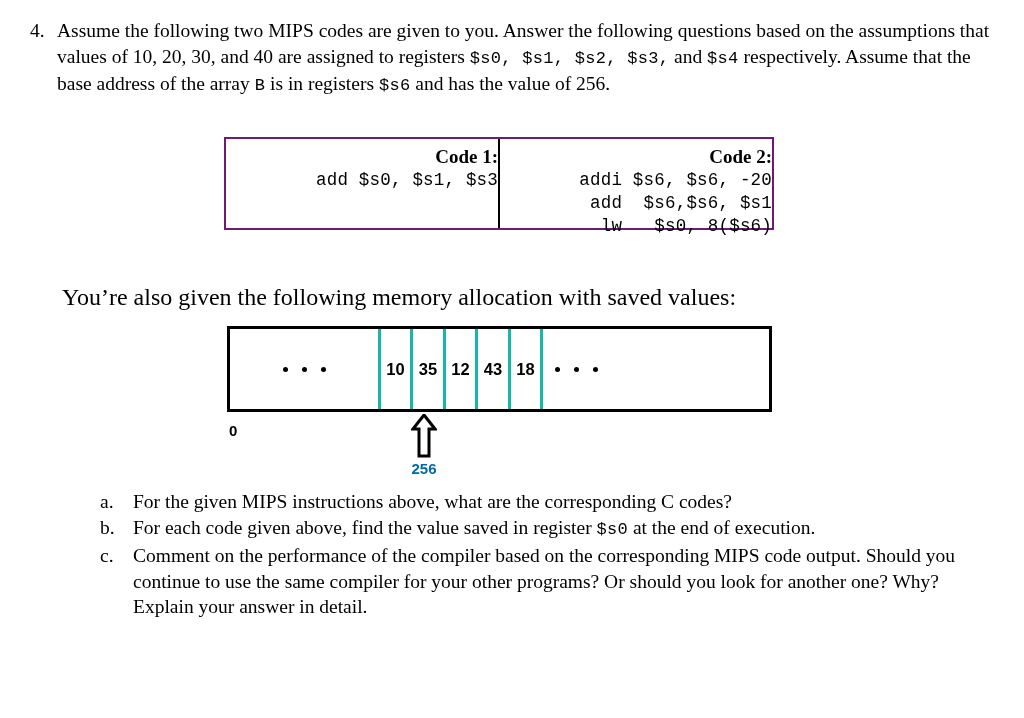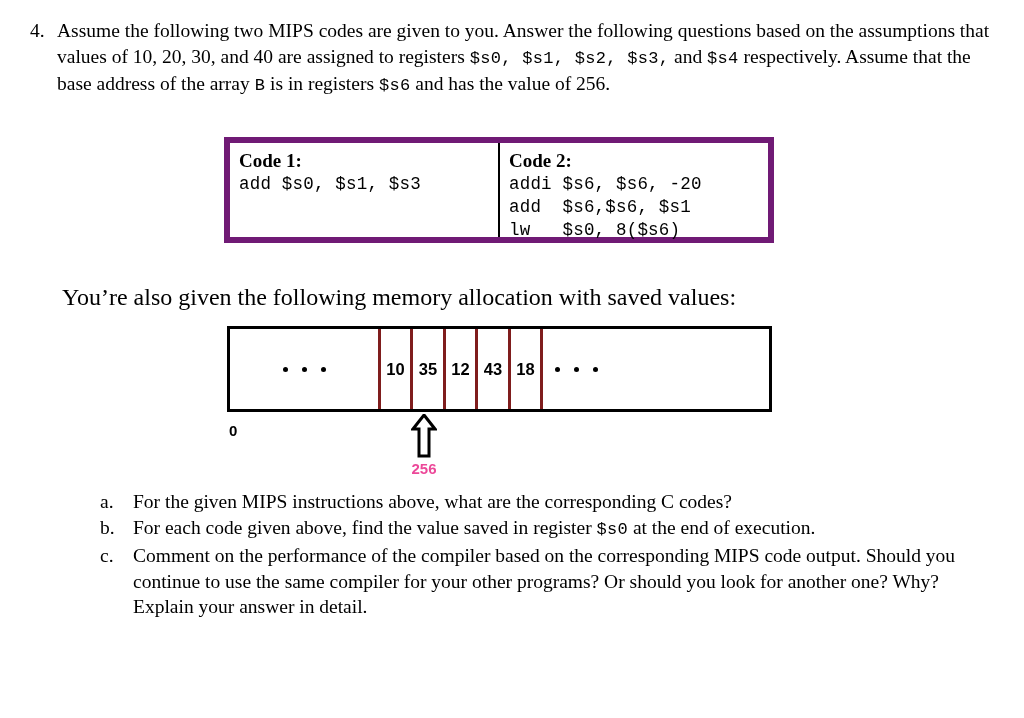--- a/index.html
+++ b/index.html
@@ -55,24 +55,25 @@
     letter-spacing: 0.3px;
     text-align: right;
   }
 
   
   .code-table {
     position: absolute;
     left: 224px;
     top: 137px;
     width: 550px;
-    height: 106px;
-    border: 6px solid #701a75;
-    box-sizing: border-box;
-    display: flex;
+    height: 93px;
+    border: 2px solid #701a75;
+    box-sizing: border-box;
+    display: flex;
+    text-align: right;
   }
   .code-col {
     box-sizing: border-box;
     padding: 6px 0 0 9px;
   }
   .code-col.left {
     width: 274px;
     border-right: 2px solid #000;
   }
   .code-col.right {
@@ -117,21 +118,21 @@
     border: 3px solid #000;
     display: flex;
     background: #fff;
   }
   .mem-cell {
     box-sizing: border-box;
     height: 100%;
     display: flex;
     align-items: center;
     justify-content: center;
-    border-right: 3px solid #7f1d1d;
+    border-right: 3px solid #14b8a6;
     font-family: "Liberation Sans", "DejaVu Sans", sans-serif;
     font-weight: bold;
     font-size: 16.5px;
     color: #000;
   }
   .mem-cell:last-child {
     border-right: none;
   }
   .mem-cell.wide-left {
     width: 151px;
@@ -179,21 +180,21 @@
   }
   .arrow-svg {
     display: block;
     margin: 0 auto;
   }
   .arrow-label {
     font-family: "Liberation Sans", "DejaVu Sans", sans-serif;
     font-weight: bold;
     font-size: 15px;
     margin-top: 2px;
-    color: #ec4899;
+    color: #0369a1;
   }
 
   
   .sub-list {
     position: absolute;
     left: 100px;
     top: 489px;
     width: 900px;
     font-size: 19.5px;
     line-height: 25.5px;

